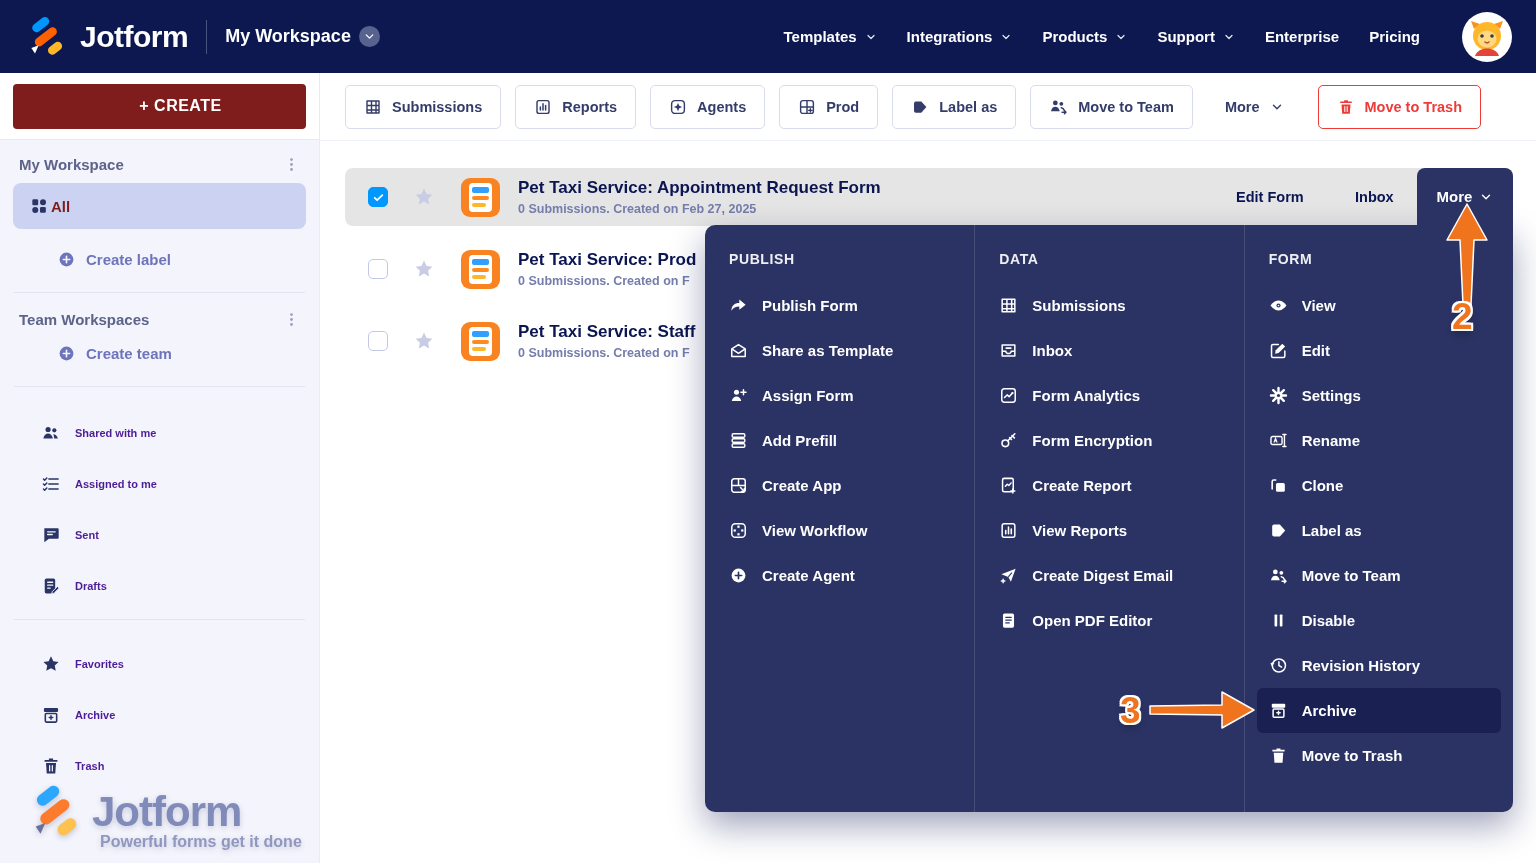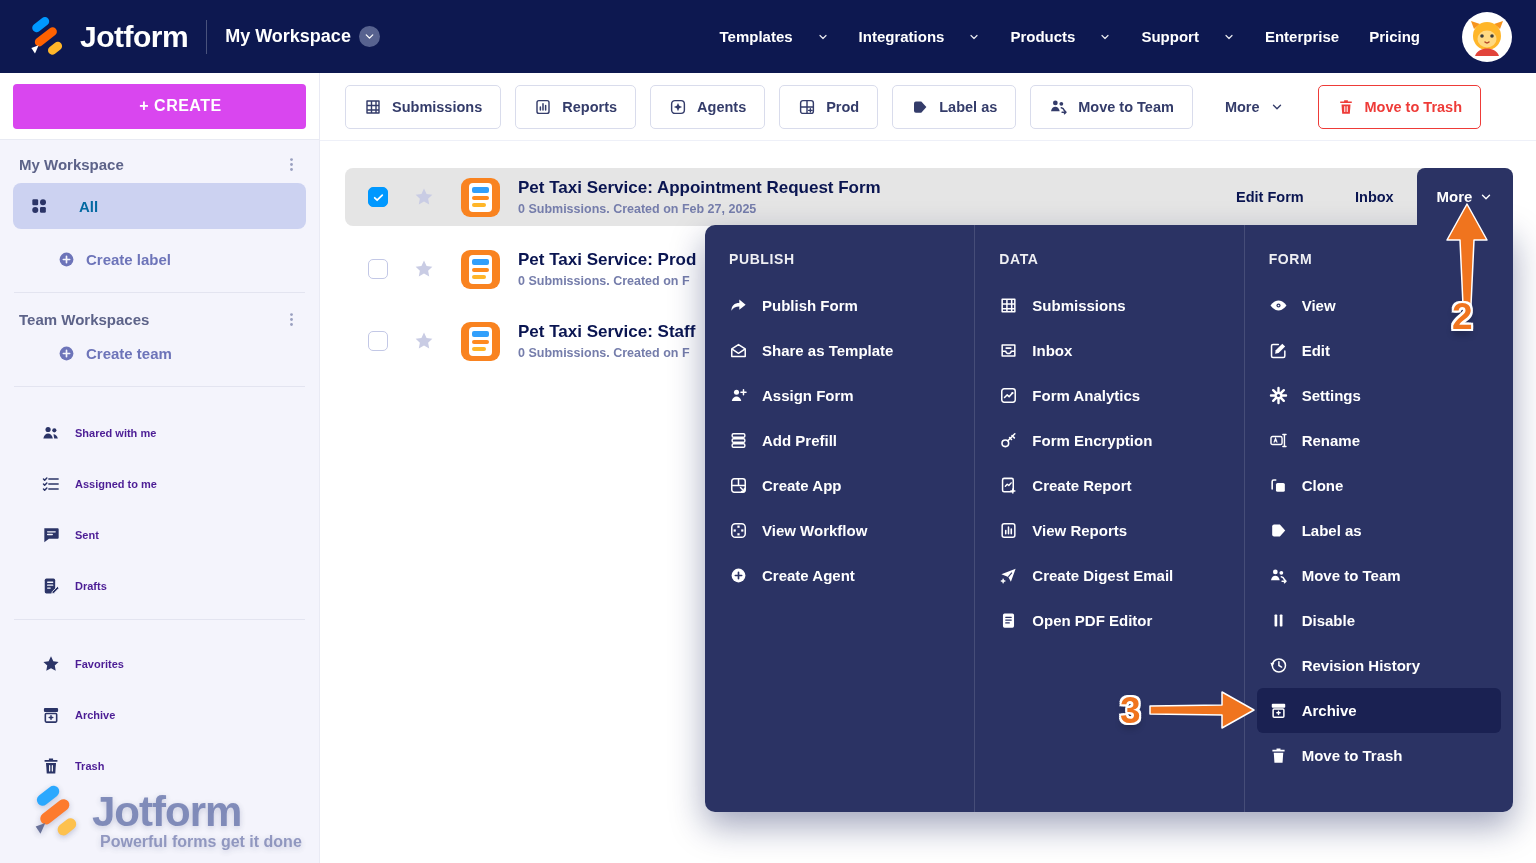--- a/index.html
+++ b/index.html
@@ -16,38 +16,38 @@
   .navbar { position:absolute; left:0; top:0; width:1536px; height:73px;
     background:#0d1850; display:flex; align-items:center; padding:0 24px; z-index:10; }
   .brand { display:flex; align-items:center; gap:12px; }
   .brand-name { color:#fff; font-size:30px; font-weight:800; letter-spacing:-0.5px; }
   .nav-divider { width:1px; height:34px; background:rgba(255,255,255,.25); margin:0 18px; }
   .ws-name { color:#fff; font-size:18px; font-weight:700; }
   .ws-chev { width:21px; height:21px; border-radius:50%; background:rgba(150,160,195,.55);
     display:flex; align-items:center; justify-content:center; margin-left:8px; cursor:pointer; }
   .nav-links { margin-left:auto; display:flex; align-items:center; gap:30px; }
   .nav-link { color:#fff; font-size:15px; font-weight:600; display:flex; align-items:center;
-    gap:24px; cursor:pointer; }
+    gap:8px; cursor:pointer; }
   .nav-link svg { opacity:.9; }
   .avatar { width:50px; height:50px; margin-left:12px; cursor:pointer; }
 
   
   .sidebar { position:absolute; left:0; top:73px; width:320px; height:790px;
     background:#f4f4fc; border-right:1px solid #e9eaf4; z-index:2; }
   .create-area { height:67px; background:#fff; border-bottom:1px solid #e8eaf3;
     display:flex; align-items:center; padding:0 13px; }
-  .create-btn { width:100%; height:45px; background:#d946ef; border:none; border-radius:4px;
+  .create-btn { width:100%; height:45px; background:#7f1d1d; border:none; border-radius:4px;
     color:#fff; font-family:inherit; font-size:16px; font-weight:800; letter-spacing:.5px; cursor:pointer;padding-left:42px; }
   .side-body { padding:16px 13px 0 13px; }
   .side-head { display:flex; align-items:center; justify-content:space-between;
     padding:0 6px; margin-bottom:10px; }
   .side-head-label { color:#5d6389; font-size:15px; font-weight:700; }
   .kebab { color:#9aa0c0; cursor:pointer; display:flex; }
-  .side-sel { display:flex; align-items:center; gap:30px; height:46px; border-radius:8px;
-    background:#ccd2f1; color:#0369a1; font-size:15px; font-weight:700; padding:0 16px; cursor:pointer; }
+  .side-sel { display:flex; align-items:center; gap:2px; height:46px; border-radius:8px;
+    background:#ccd2f1; color:#7f1d1d; font-size:15px; font-weight:700; padding:0 16px; cursor:pointer; }
   .side-create { display:flex; align-items:center; gap:10px; height:30px; margin:15px 0 0 44px;
     color:#6d74b9; font-size:15px; font-weight:700; cursor:pointer; }
   .side-rule { height:1px; background:#e3e4f0; margin:18px 1px; }
   .side-items { margin:28px 0 0 0; }
   .side-item { display:flex; align-items:center; gap:14px; height:36px; margin:0 0 15px 28px;
     color:#4c1d95; font-size:11px; font-weight:700; cursor:pointer; }
   .side-item .ic { color:#2b3467; }
   .watermark { position:absolute; left:26px; bottom:12px; z-index:6; opacity:.82;
     filter:drop-shadow(0 2px 3px rgba(10,21,81,.28)); pointer-events:none; }
   .wm-row { display:flex; align-items:center; gap:8px; }

